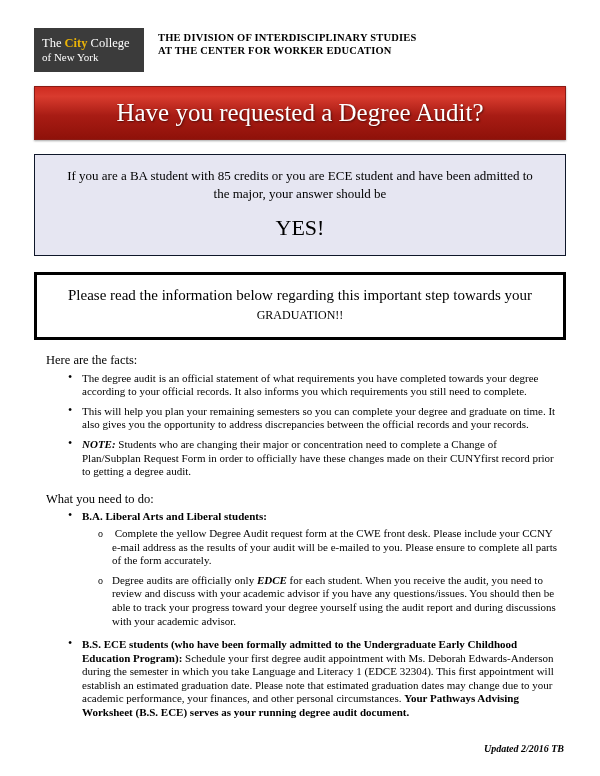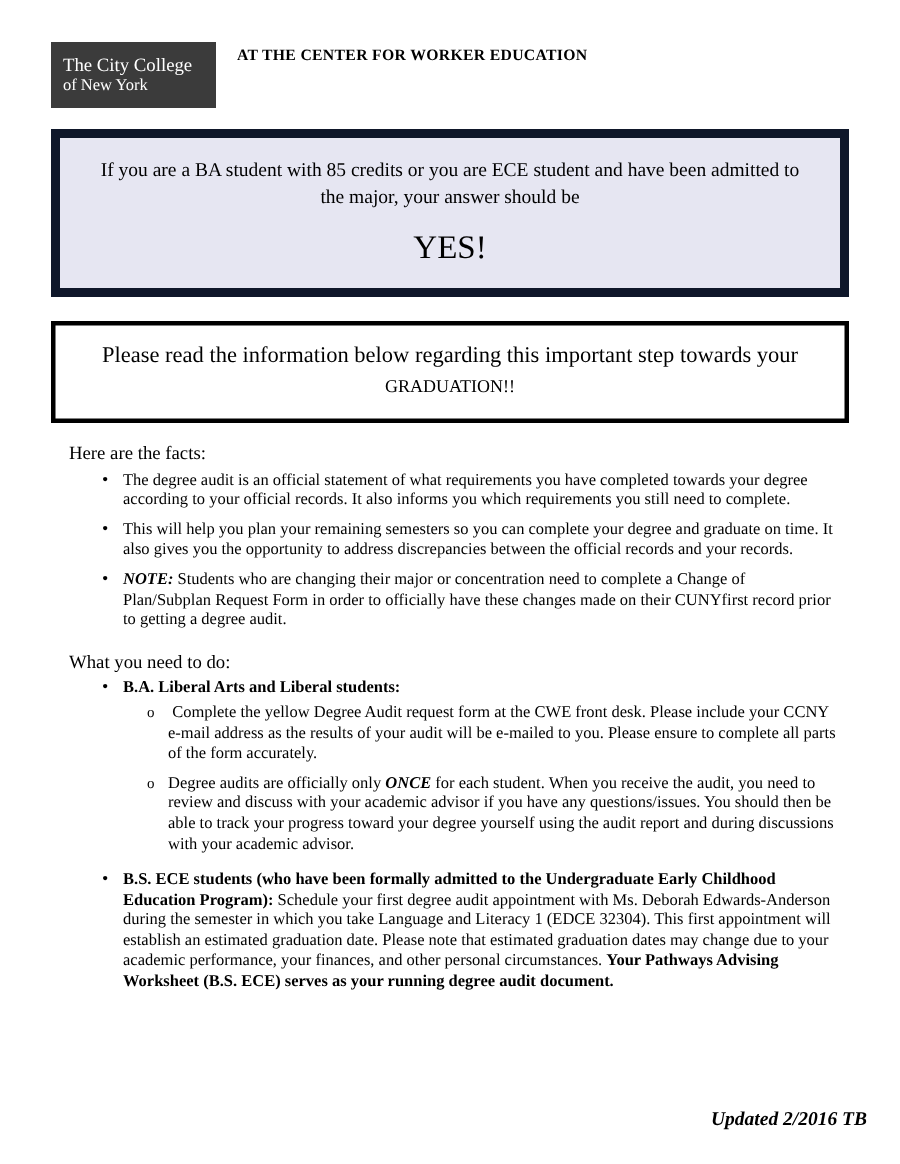--- a/index.html
+++ b/index.html
@@ -45,21 +45,21 @@
   .logo-line1 {
     font-size: 12.5px;
     line-height: 14px;
     white-space: nowrap;
   }
   .logo-line2 {
     font-size: 11px;
     line-height: 14px;
     white-space: nowrap;
   }
-  .logo .accent { color: #ffffff; }
+  .logo .accent { color: #eab308; font-weight: bold; }
 
   .header-titles {
     padding-top: 3px;
   }
   .header-titles div {
     font-family: "Liberation Serif", serif;
     font-weight: bold;
     font-size: 10.5px;
     letter-spacing: 0.2px;
     line-height: 13px;
@@ -80,21 +80,21 @@
     color: #ffffff;
     font-size: 25px;
     font-family: "Liberation Serif", serif;
     text-shadow: 1px 1px 2px rgba(0,0,0,0.5);
   }
 
   
   .lav-box {
     margin-top: 14px;
     background: #e6e6f2;
-    border: 6px solid #0f172a;
+    border: 1px solid #0f172a;
     padding: 12px 26px 14px 26px;
     text-align: center;
   }
   .lav-text {
     font-size: 13px;
     line-height: 18px;
   }
   .lav-yes {
     font-size: 22px;
     margin-top: 12px;
@@ -156,43 +156,47 @@
     font-size: 10px;
   }
   .b { font-weight: bold; }
   .bi { font-weight: bold; font-style: italic; }
 
   .gap-top { margin-top: 10px; }
 
   
   .footer {
     position: absolute;
-    right: 22px;
+    right: 36px;
     bottom: 22px;
-    font-size: 13px;
+    font-size: 10px;
     font-weight: bold;
     font-style: italic;
     margin-top: 20px;
   }
 </style>
 </head>
 <body>
 
 <div class="page">
 
   <div class="header">
     <div class="logo">
       <div class="logo-line1"><span>The </span><span class="accent">City</span><span> College</span></div>
       <div class="logo-line2">of New York</div>
     </div>
     <div class="header-titles">
+      <div>THE DIVISION OF INTERDISCIPLINARY STUDIES</div>
       <div>AT THE CENTER FOR WORKER EDUCATION</div>
     </div>
   </div>
 
+  <div class="banner">
+    <div class="banner-text">Have you requested a Degree Audit?</div>
+  </div>
 
   <div class="lav-box">
     <div class="lav-text">If you are a BA student with 85 credits or you are ECE student and have been admitted to the major, your answer should be</div>
     <div class="lav-yes">YES!</div>
   </div>
 
   <div class="red-box">
     <div class="red-box-l1">Please read the information below regarding this important step towards your</div>
     <div class="red-box-l2">GRADUATION!!</div>
   </div>
@@ -207,21 +211,21 @@
       <li><span class="bi">NOTE:</span> <span>Students who are changing their major or concentration need to complete a Change of Plan/Subplan Request Form in order to officially have these changes made on their CUNYfirst record prior to getting a degree audit.</span></li>
     </ul>
 
     <div class="section-heading second">What you need to do:</div>
 
     <ul class="bullets">
       <li>
         <span class="b">B.A. Liberal Arts and Liberal students</span><span class="b">:</span>
         <ul class="sub">
           <li>&nbsp;<span>Complete the yellow Degree Audit request form at the CWE front desk.  Please include your CCNY e-mail address as the results of your audit will be e-mailed to you.  Please ensure to complete all parts of the form accurately.</span></li>
-          <li><span>Degree audits are officially only </span><span class="bi">ONCE</span><span> for each student.  When you receive the audit, you need to review and discuss with your academic advisor if you have any questions/issues. You should then be able to track your progress toward your degree yourself using the audit report and during discussions with your academic advisor.</span></li>
+          <li><span>Degree audits are officially only </span><span class="bi">EDCE</span><span> for each student.  When you receive the audit, you need to review and discuss with your academic advisor if you have any questions/issues. You should then be able to track your progress toward your degree yourself using the audit report and during discussions with your academic advisor.</span></li>
         </ul>
       </li>
       <li class="gap-top">
         <span class="b">B.S. ECE students (who have been formally admitted to the Undergraduate Early Childhood Education Program):</span><span> Schedule your first degree audit appointment with Ms. Deborah Edwards-Anderson during the semester in which you take Language and Literacy 1 (EDCE 32304). This first appointment will establish an estimated graduation date. Please note that estimated graduation dates may change due to your academic performance, your finances, and other personal circumstances.  </span><span class="b">Your Pathways Advising Worksheet (B.S. ECE) serves as your running degree audit document.</span>
       </li>
     </ul>
 
   </div>
 
   <div class="footer">Updated 2/2016 TB</div>

